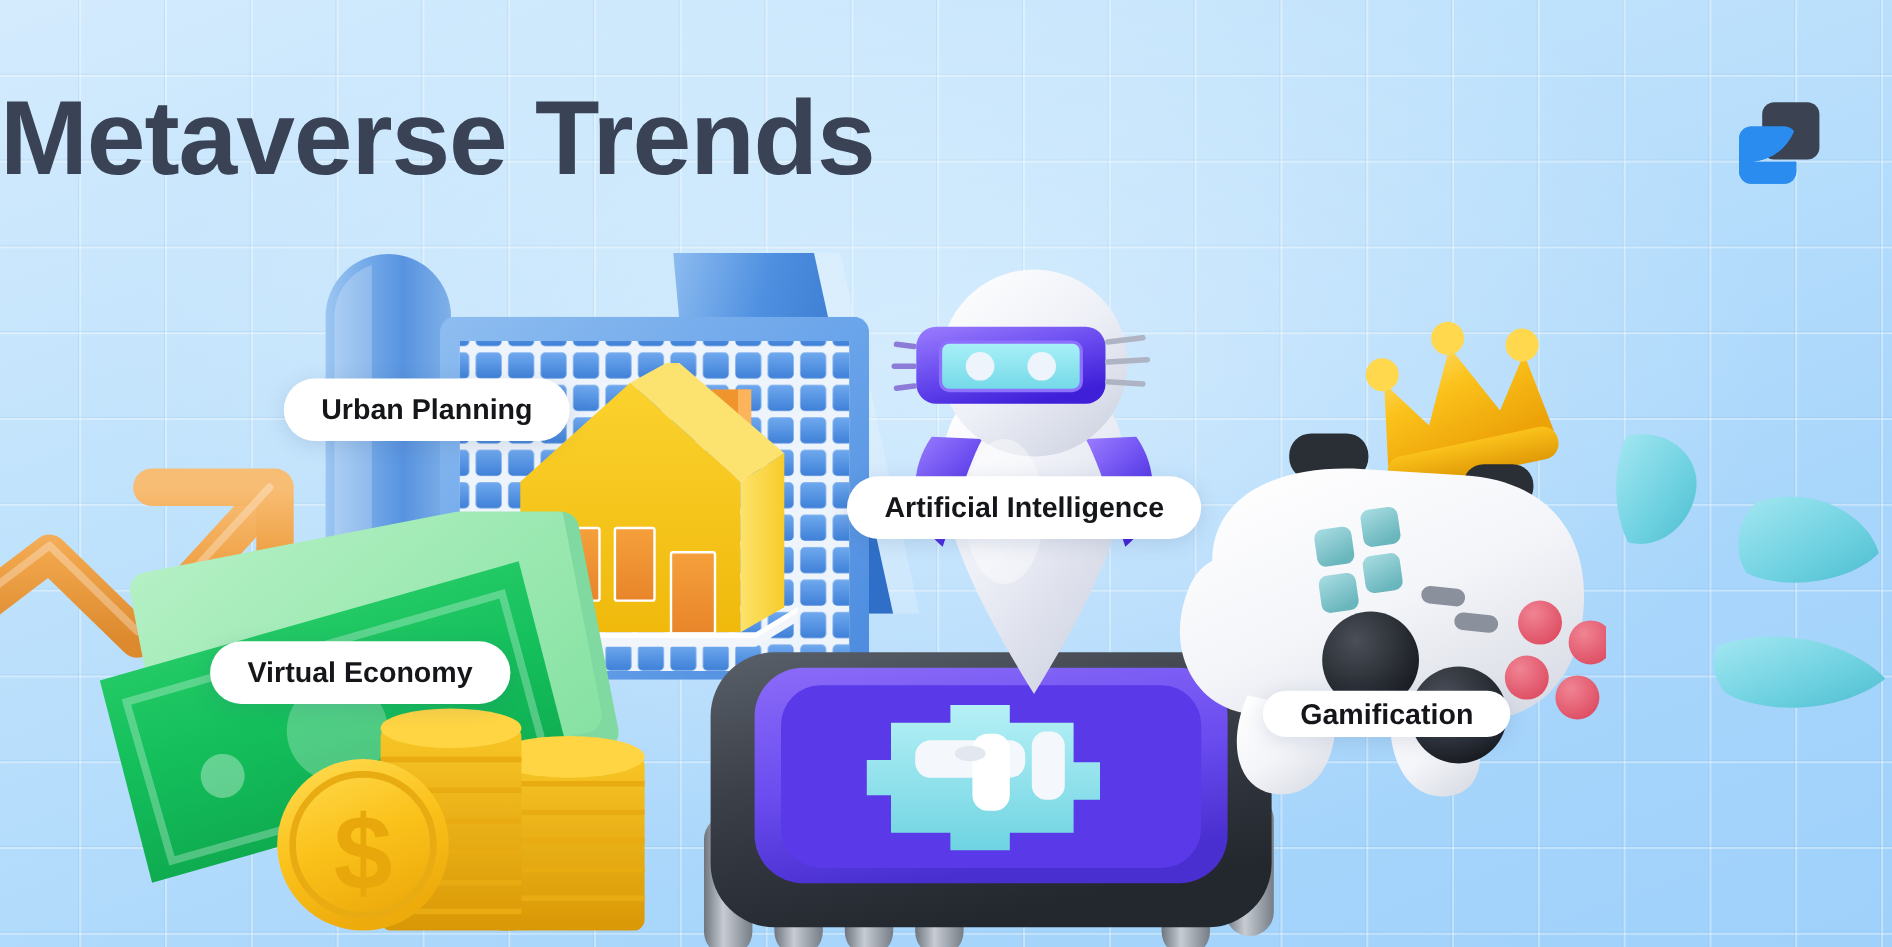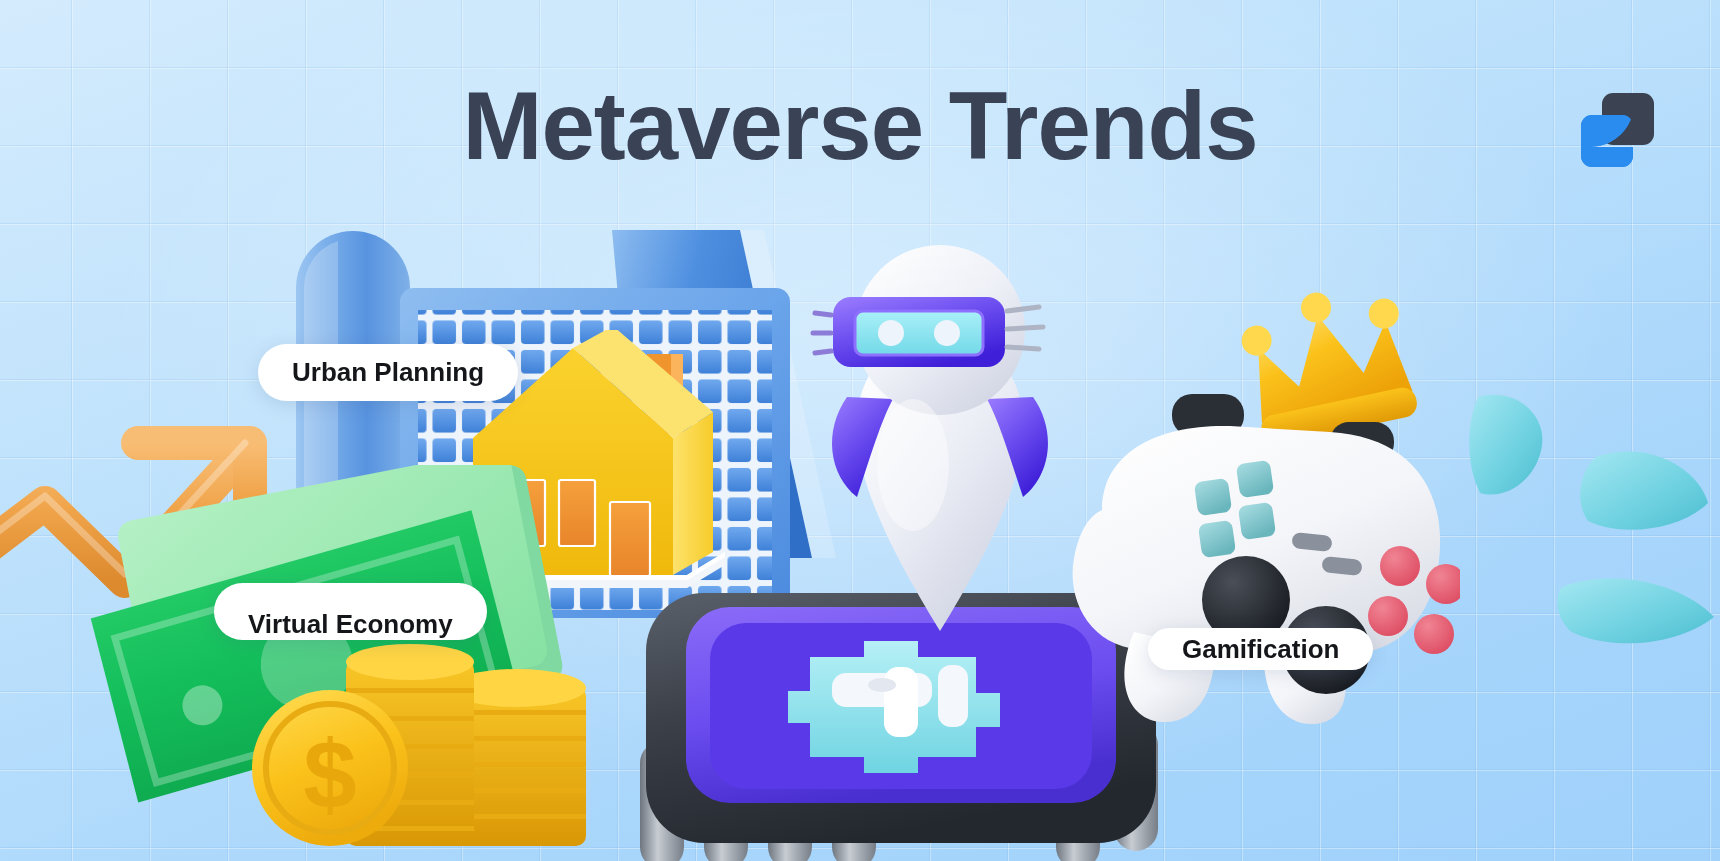--- a/index.html
+++ b/index.html
@@ -39,21 +39,20 @@
   }
   .vignette {
     position:absolute; inset:0;
     background:radial-gradient(ellipse at 50% 40%, rgba(255,255,255,.38) 0%, rgba(255,255,255,0) 62%);
     pointer-events:none;
   }
 
   
   .title {
     position:absolute; top:78px; left:0; width:1720px;
-    text-align:center;
     font-size:96px; font-weight:bold; letter-spacing:-1px;
     color:#3a4255;
     line-height:1;
     z-index:60;
   }
   .logo {
     position:absolute; top:85px; left:1572px;
     width:90px; height:90px; z-index:60;
   }
 
@@ -68,21 +67,21 @@
     background:#fff;
     border-radius:999px;
     color:#15161a;
     font-weight:bold;
     box-shadow:0 4px 18px rgba(60,90,130,.16);
     white-space:nowrap;
     z-index:50;
   }
   #pill-urban      { left:258px;  top:344px;  height:57px; padding:0 34px; font-size:26px; }
   #pill-ai         { left:770px;  top:433px;  height:57px; padding:0 34px; font-size:26px; }
-  #pill-economy    { left:214px;  top:583px;  height:57px; padding:0 34px; font-size:26px;align-items:flex-end; }
+  #pill-economy    { left:191px;  top:583px;  height:57px; padding:0 34px; font-size:26px; }
   #pill-gamify     { left:1148px; top:628px;  height:42px; padding:0 34px; font-size:26px; }
 </style>
 </head>
 <body>
 
 <div class="stage">
 
   <div class="grid-overlay"></div>
   <div class="grid-overlay2"></div>
   <div class="vignette"></div>
@@ -453,20 +452,23 @@
     </g>
     <path d="M 9 41 A 32 32 0 0 1 41 9 L 41 30 A 11 11 0 0 0 30 41 Z" fill="none"></path>
     <path d="M 9 41 A 32 32 0 0 0 41 73 L 20 73 A 11 11 0 0 1 9 62 Z" fill="none"></path>
     <rect x="9" y="30" width="52" height="52" rx="11" fill="#2b8cf0" mask="url(#cut)"></rect>
   </svg>
 
   <div class="pill" id="pill-urban">
     <span>Urban Planning</span>
   </div>
 
+  <div class="pill" id="pill-ai">
+    <span>Artificial Intelligence</span>
+  </div>
 
   <div class="pill" id="pill-economy">
     <span>Virtual Economy</span>
   </div>
 
   <div class="pill" id="pill-gamify">
     <span>Gamification</span>
   </div>
 
 </div>

